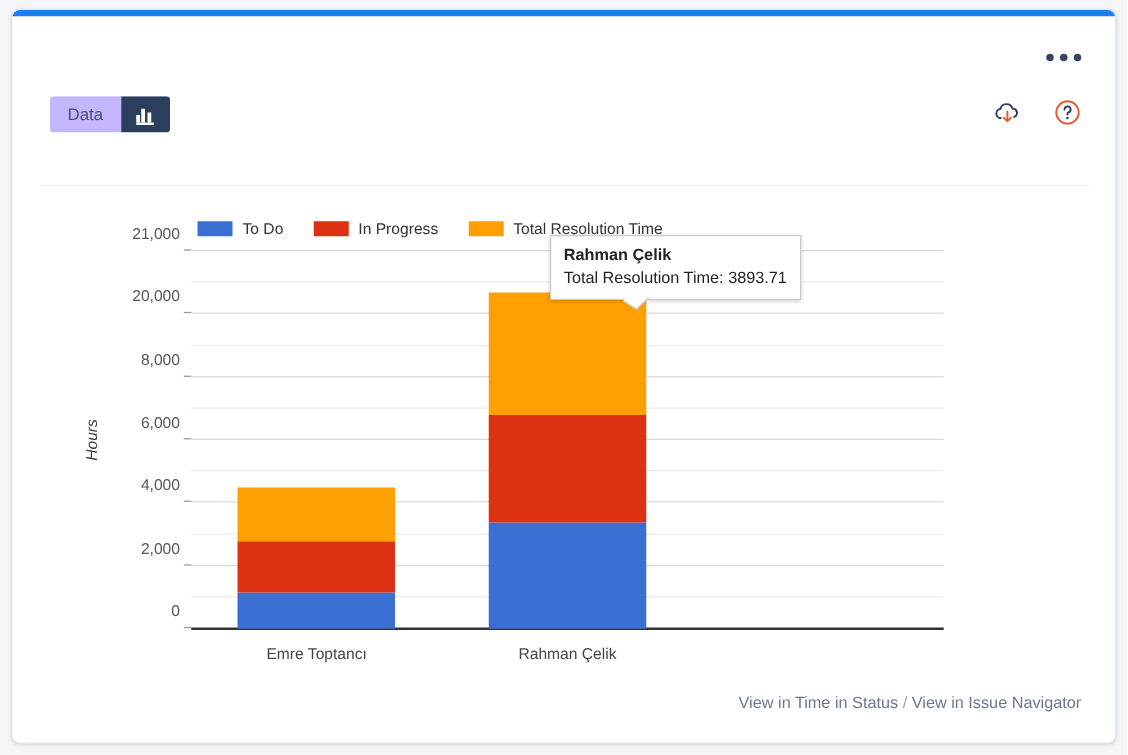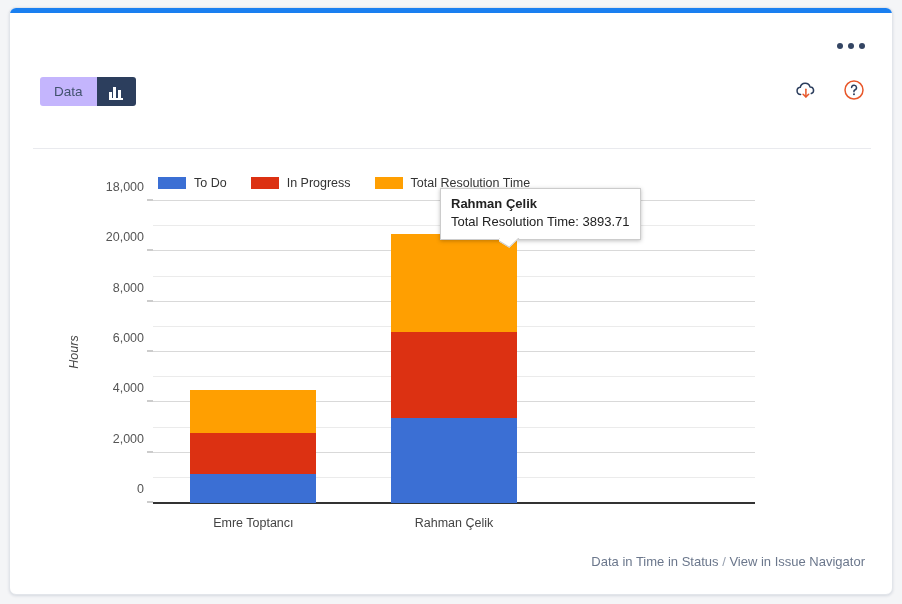--- a/index.html
+++ b/index.html
@@ -394,21 +394,21 @@
         <div class="ytickmark" style="bottom: 151px;"></div>
         <div class="ytick" style="bottom: 151px;">6,000</div>
         <div class="gridline" style="bottom: 201.333px;"></div>
         <div class="ytickmark" style="bottom: 201.333px;"></div>
         <div class="ytick" style="bottom: 201.333px;">8,000</div>
         <div class="gridline" style="bottom: 251.667px;"></div>
         <div class="ytickmark" style="bottom: 251.667px;"></div>
         <div class="ytick" style="bottom: 251.667px;">20,000</div>
         <div class="gridline" style="bottom: 302px;"></div>
         <div class="ytickmark" style="bottom: 302px;"></div>
-        <div class="ytick" style="bottom: 302px;">18,000</div>
+        <div class="ytick" style="bottom: 302px;">21,000</div>
         <div class="bar-group" style="left: 37.3333px; width: 126px;">
           <div class="seg" style="bottom: 0px; height: 29.0675px; background: rgb(59, 111, 212);"></div>
           <div class="seg" style="bottom: 29.0675px; height: 40.8958px; background: rgb(220, 49, 18);"></div>
           <div class="seg" style="bottom: 69.9633px; height: 43.1608px; background: rgb(255, 159, 1);"></div>
           <div class="xtick">Emre Toptancı</div>
         </div>
         <div class="bar-group" style="left: 238px; width: 126px;">
           <div class="seg" style="bottom: 0px; height: 84.9878px; background: rgb(59, 111, 212);"></div>
           <div class="seg" style="bottom: 84.9878px; height: 85.9945px; background: rgb(220, 49, 18);"></div>
           <div class="seg" style="bottom: 170.982px; height: 97.9917px; background: rgb(255, 159, 1);"></div>
@@ -417,18 +417,18 @@
       </div>
 
     <div class="tooltip">
       <div class="tt-title">Rahman Çelik</div>
       <div>Total Resolution Time: 3893.71</div>
       <div class="tt-tail"></div>
     </div>
   </div>
 
   <div class="footer-links">
-    <a>Data in Time in Status</a>
+    <a>View in Time in Status</a>
     <span class="sep">/</span>
     <a>View in Issue Navigator</a>
   </div>
 
 </div>
 
 </body></html>

